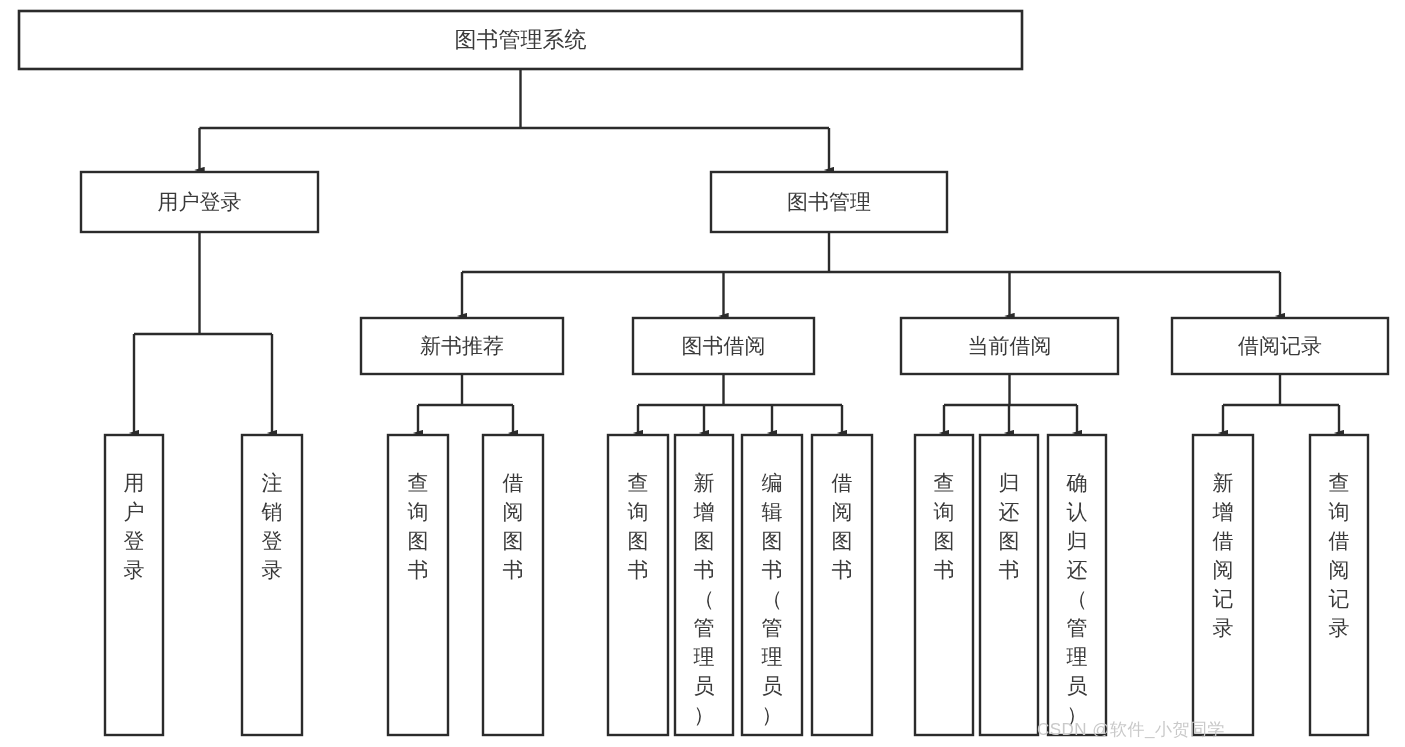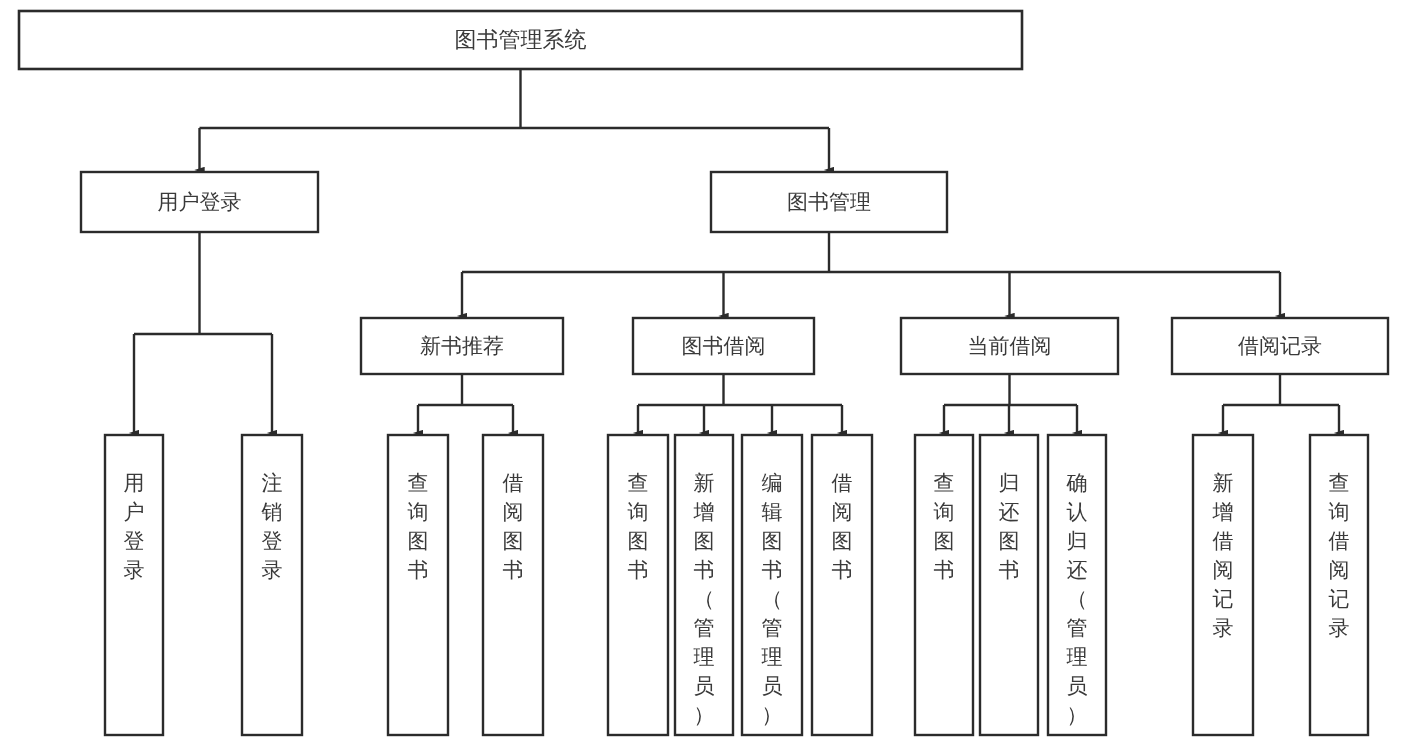--- a/index.html
+++ b/index.html
@@ -194,13 +194,14 @@
         <g>
           <rect x="1193" y="435" width="60" height="300" rx="0" class="node-box"></rect>
           <text x="1223" y="490" class="node-label-vertical"><tspan x="1223" dy="0">新</tspan><tspan x="1223" dy="29">增</tspan><tspan x="1223" dy="29">借</tspan><tspan x="1223" dy="29">阅</tspan><tspan x="1223" dy="29">记</tspan><tspan x="1223" dy="29">录</tspan></text>
         </g>
         <g>
           <rect x="1310" y="435" width="58" height="300" rx="0" class="node-box"></rect>
           <text x="1339" y="490" class="node-label-vertical"><tspan x="1339" dy="0">查</tspan><tspan x="1339" dy="29">询</tspan><tspan x="1339" dy="29">借</tspan><tspan x="1339" dy="29">阅</tspan><tspan x="1339" dy="29">记</tspan><tspan x="1339" dy="29">录</tspan></text>
         </g>
       </g>
   </svg>
+  <div class="watermark">CSDN @软件_小贺同学</div>
 </div>
 
 </body></html>

